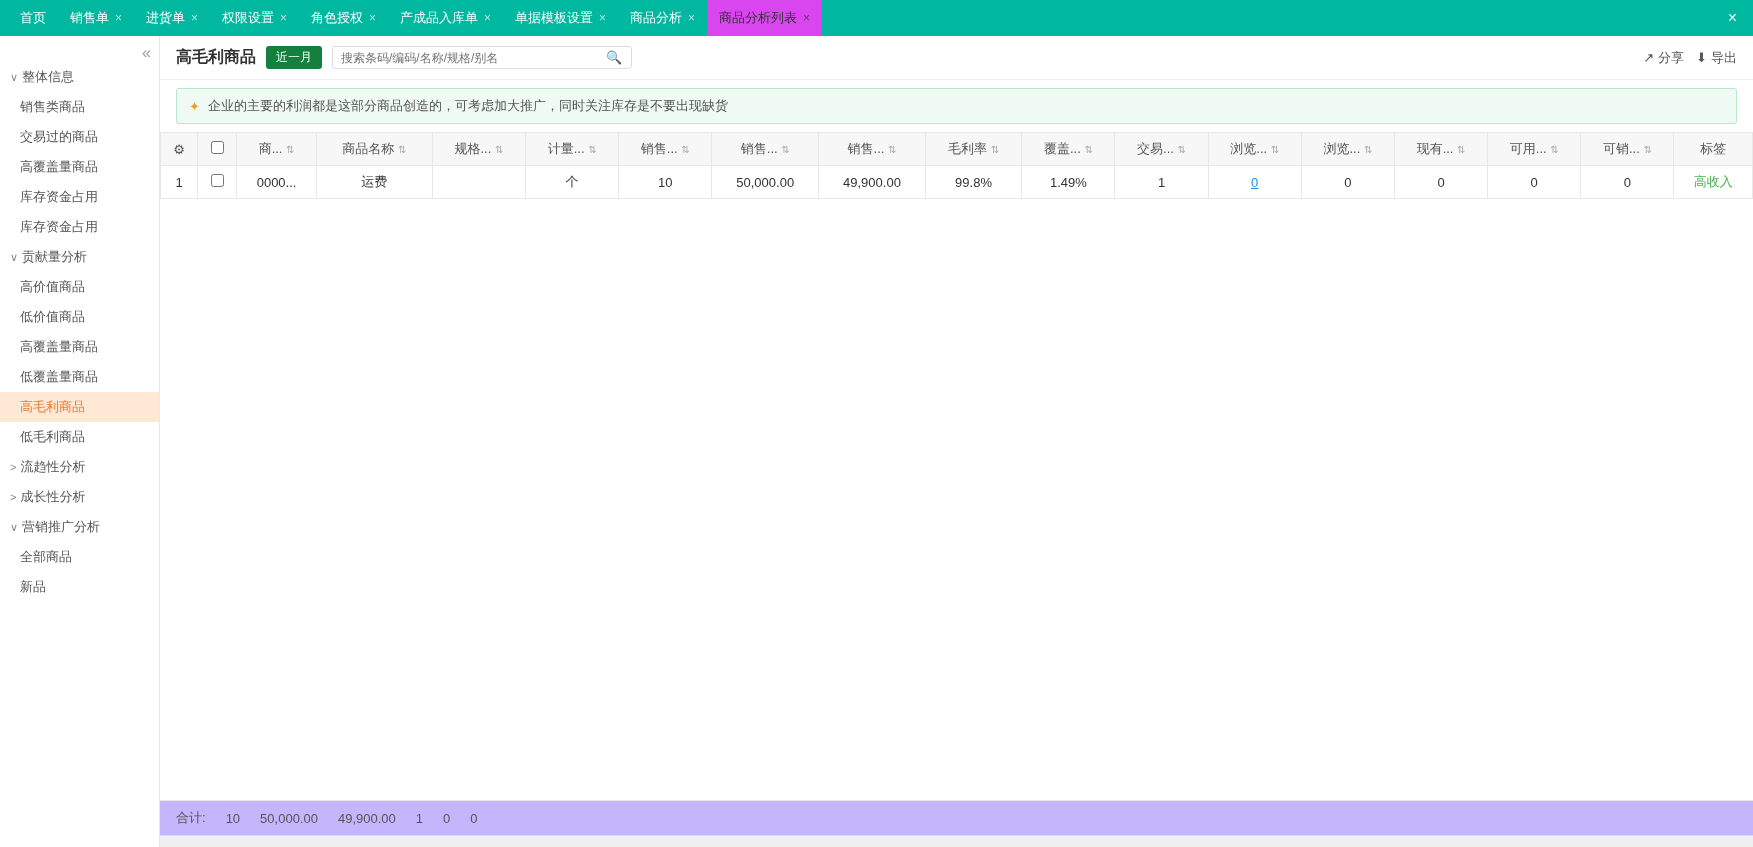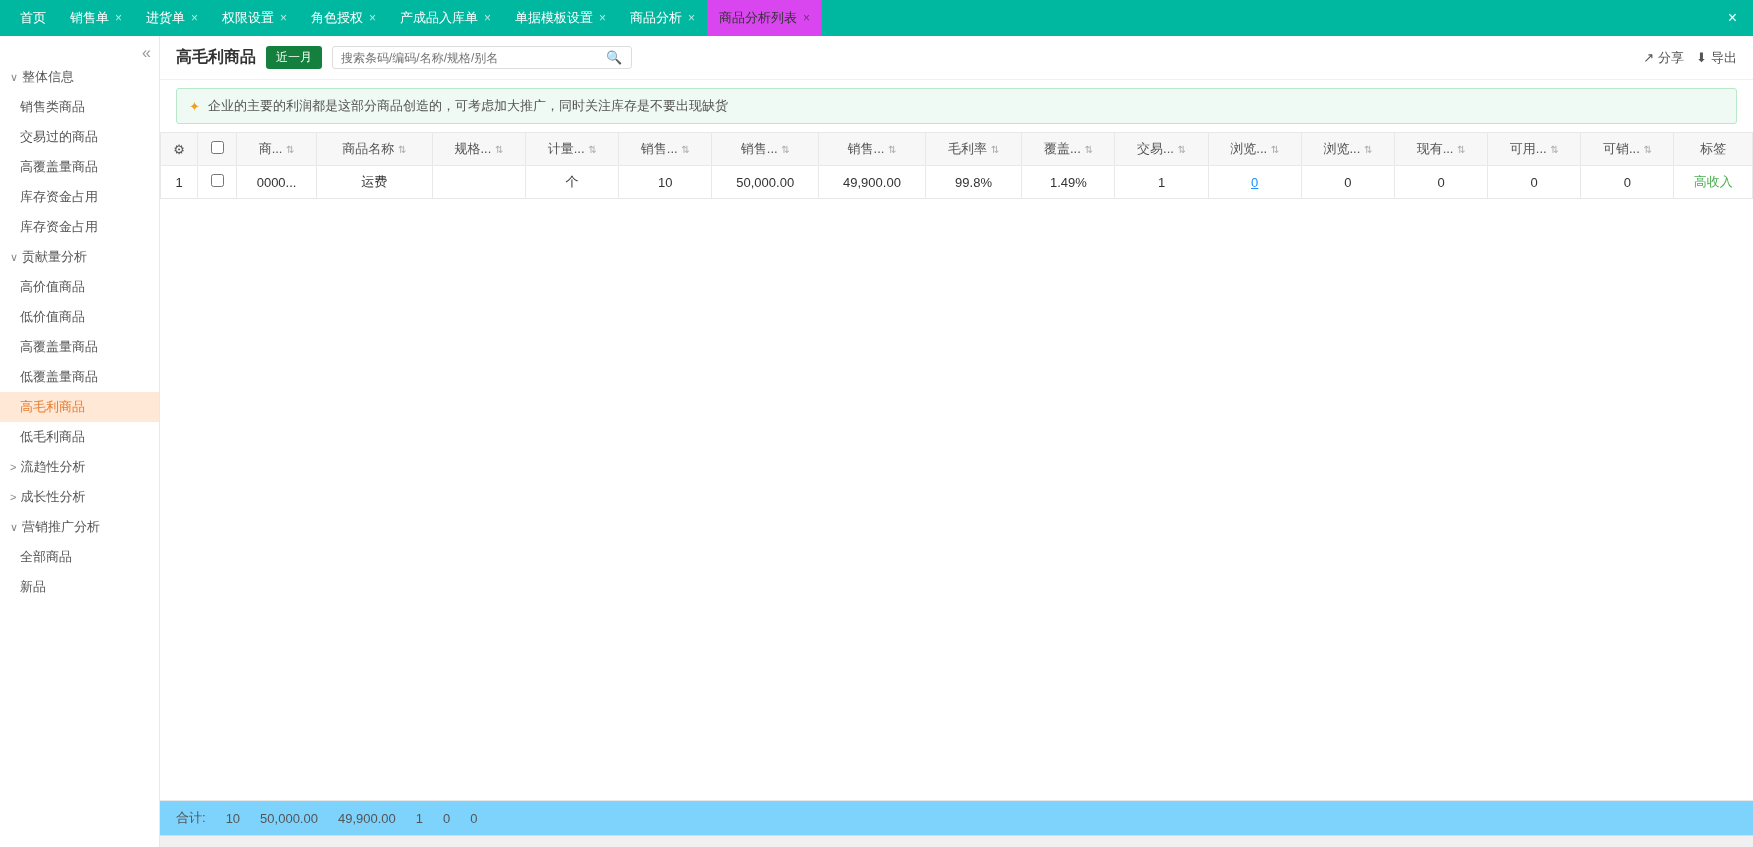--- a/index.html
+++ b/index.html
@@ -185,21 +185,21 @@
       color: #333;
     }
     .tag-high { color: #4caf50; font-weight: 500; margin-top: 45px; }
     .tag-link { color: #1890ff; text-decoration: underline; cursor: pointer; }
 
     
     .table-footer {
       display: flex;
       align-items: center;
       padding: 8px 16px;
-      background: #7dd3fc;
+      background: #c4b5fd;
       border-top: 1px solid #e8e8e8;
       gap: 20px;
       font-size: 12px;
       color: #555;
     }
     .table-footer .total-label { font-weight: 500; }
     .table-footer .total-values {
       display: flex;
       gap: 20px;
     }

